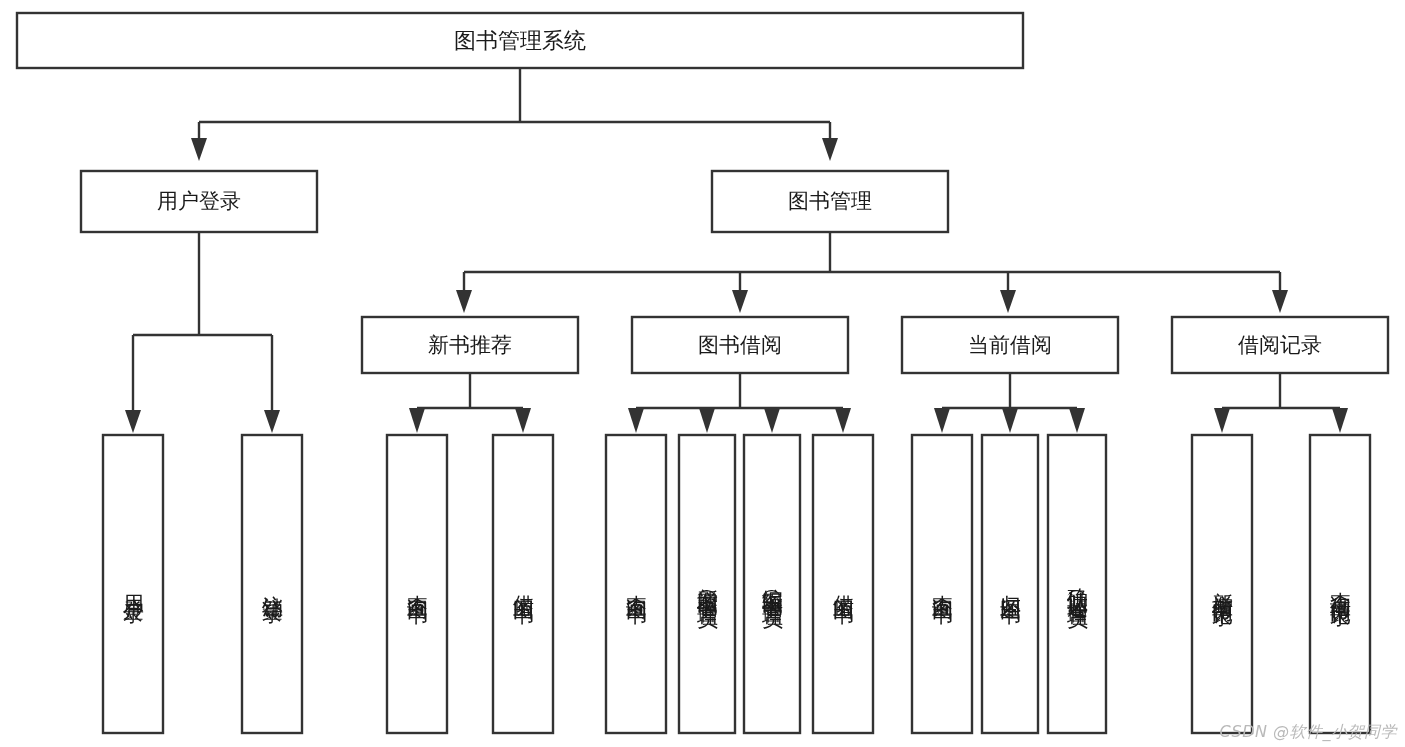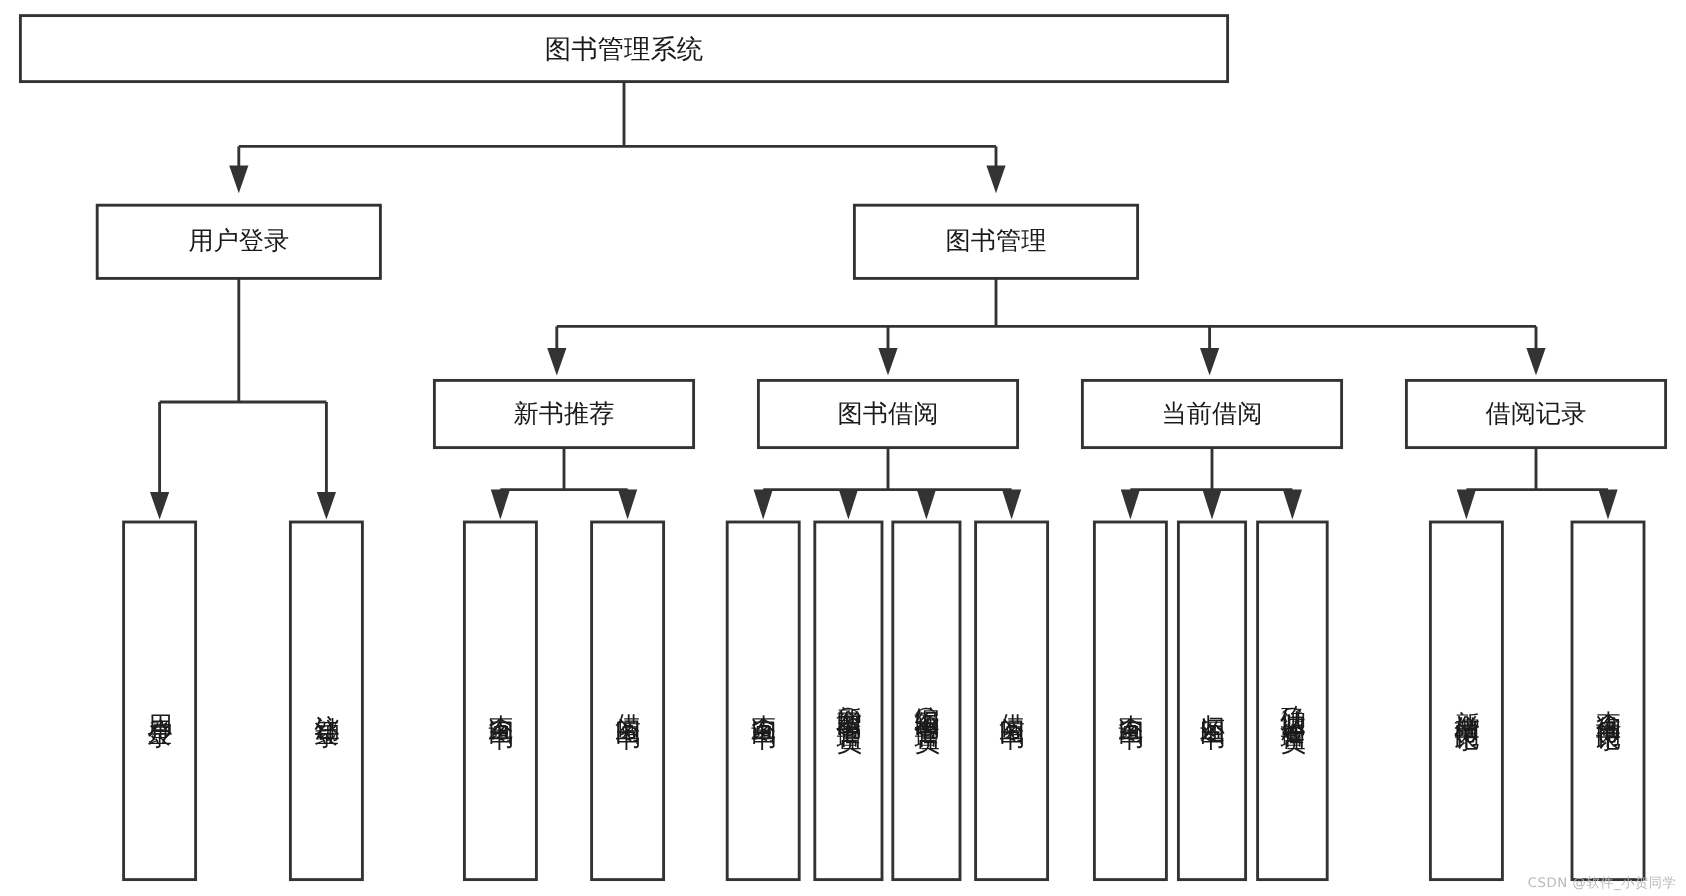--- a/index.html
+++ b/index.html
@@ -63,24 +63,25 @@
     letter-spacing: 3px;
     white-space: nowrap;
     text-align: center;
     pointer-events: none;
   }
   .watermark {
     position: absolute;
     right: 8px;
     bottom: 4px;
     font-family: "DejaVu Sans", "Liberation Sans", sans-serif;
-    font-size: 11px;
+    font-size: 16px;
     color: #b9b9b9;
     letter-spacing: 0.5px;
     white-space: nowrap;
+    font-style: italic;
   }
 </style>
 </head>
 <body>
 
 <div id="diagram-root">
 
   <svg class="flow" viewBox="0 0 1405 747">
 
     <g>

